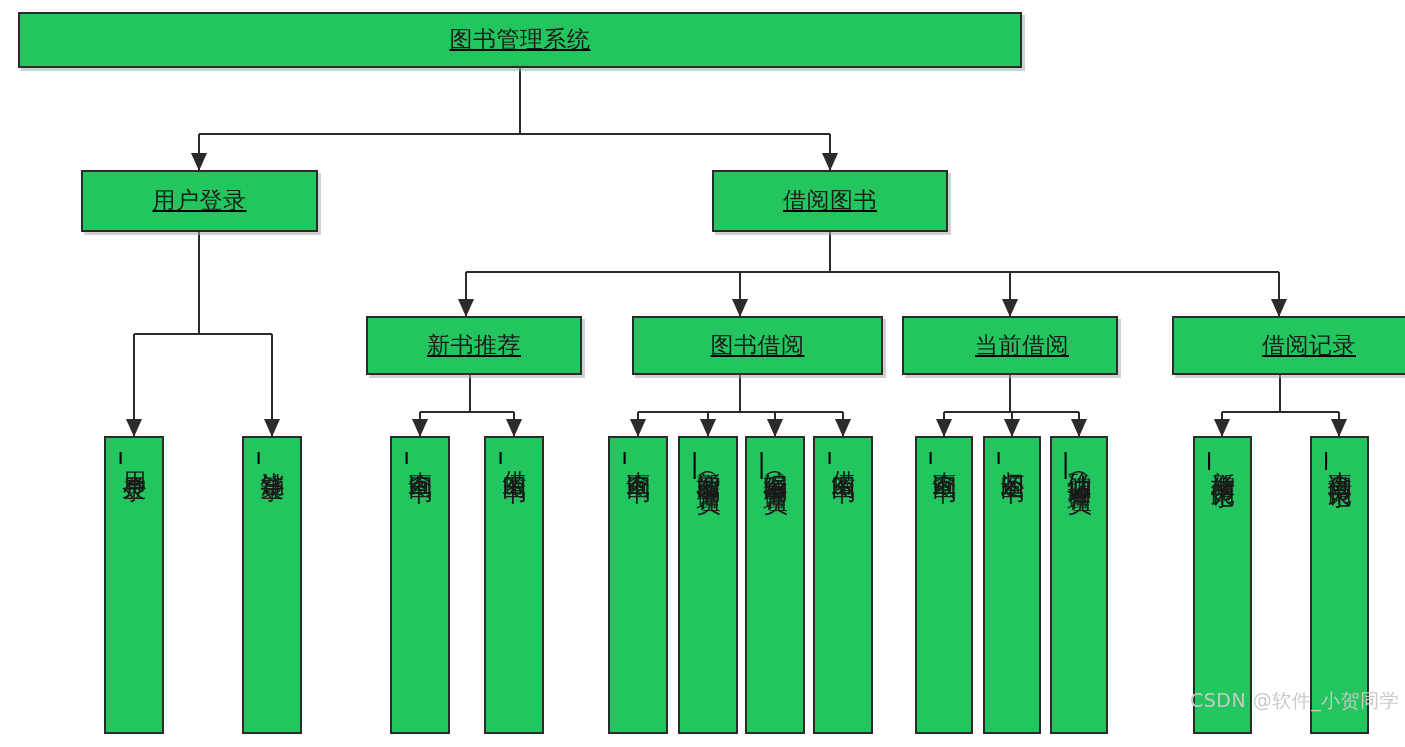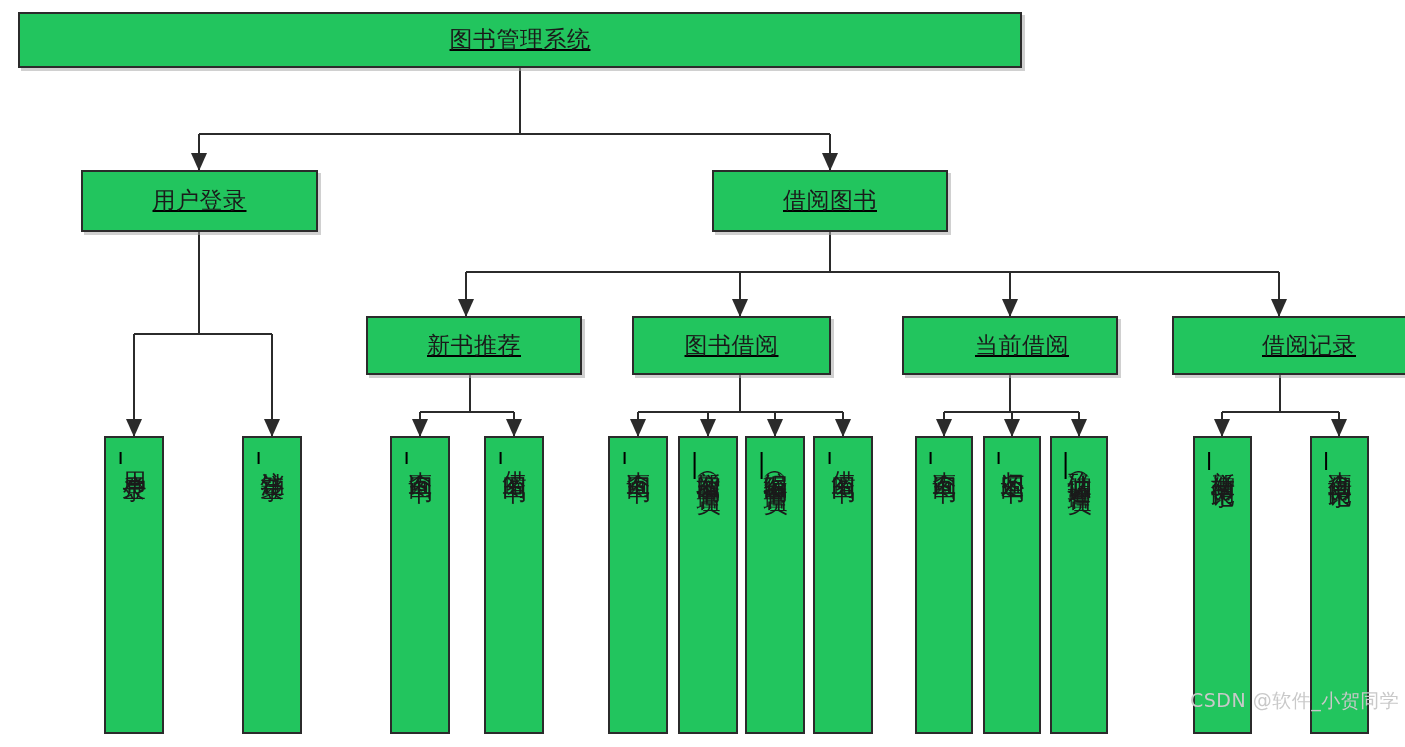--- a/index.html
+++ b/index.html
@@ -135,21 +135,21 @@
       </div>
       <div class="node horizontal shadowed" style="left: 81px; top: 170px; width: 237px; height: 62px;">
         <span class="node-label">用户登录</span>
       </div>
       <div class="node horizontal shadowed" style="left: 712px; top: 170px; width: 236px; height: 62px;">
         <span class="node-label">借阅图书</span>
       </div>
       <div class="node horizontal shadowed" style="left: 366px; top: 316px; width: 216px; height: 59px;">
         <span class="node-label">新书推荐</span>
       </div>
-      <div class="node horizontal shadowed" style="left: 632px; top: 316px; width: 199px; height: 59px;">
+      <div class="node horizontal shadowed" style="left: 632px; top: 316px; width: 251px; height: 59px;">
         <span class="node-label">图书借阅</span>
       </div>
       <div class="node horizontal shadowed" style="left: 902px; top: 316px; width: 216px; height: 59px; padding-left: 24px;">
         <span class="node-label">当前借阅</span>
       </div>
       <div class="node horizontal shadowed" style="left: 1172px; top: 316px; width: 247px; height: 59px; padding-left: 27px;">
         <span class="node-label">借阅记录</span>
       </div>
       <div class="node vertical" style="left: 104px; top: 436px; width: 60px; height: 298px;">
         <span class="node-label">用户登录</span>

